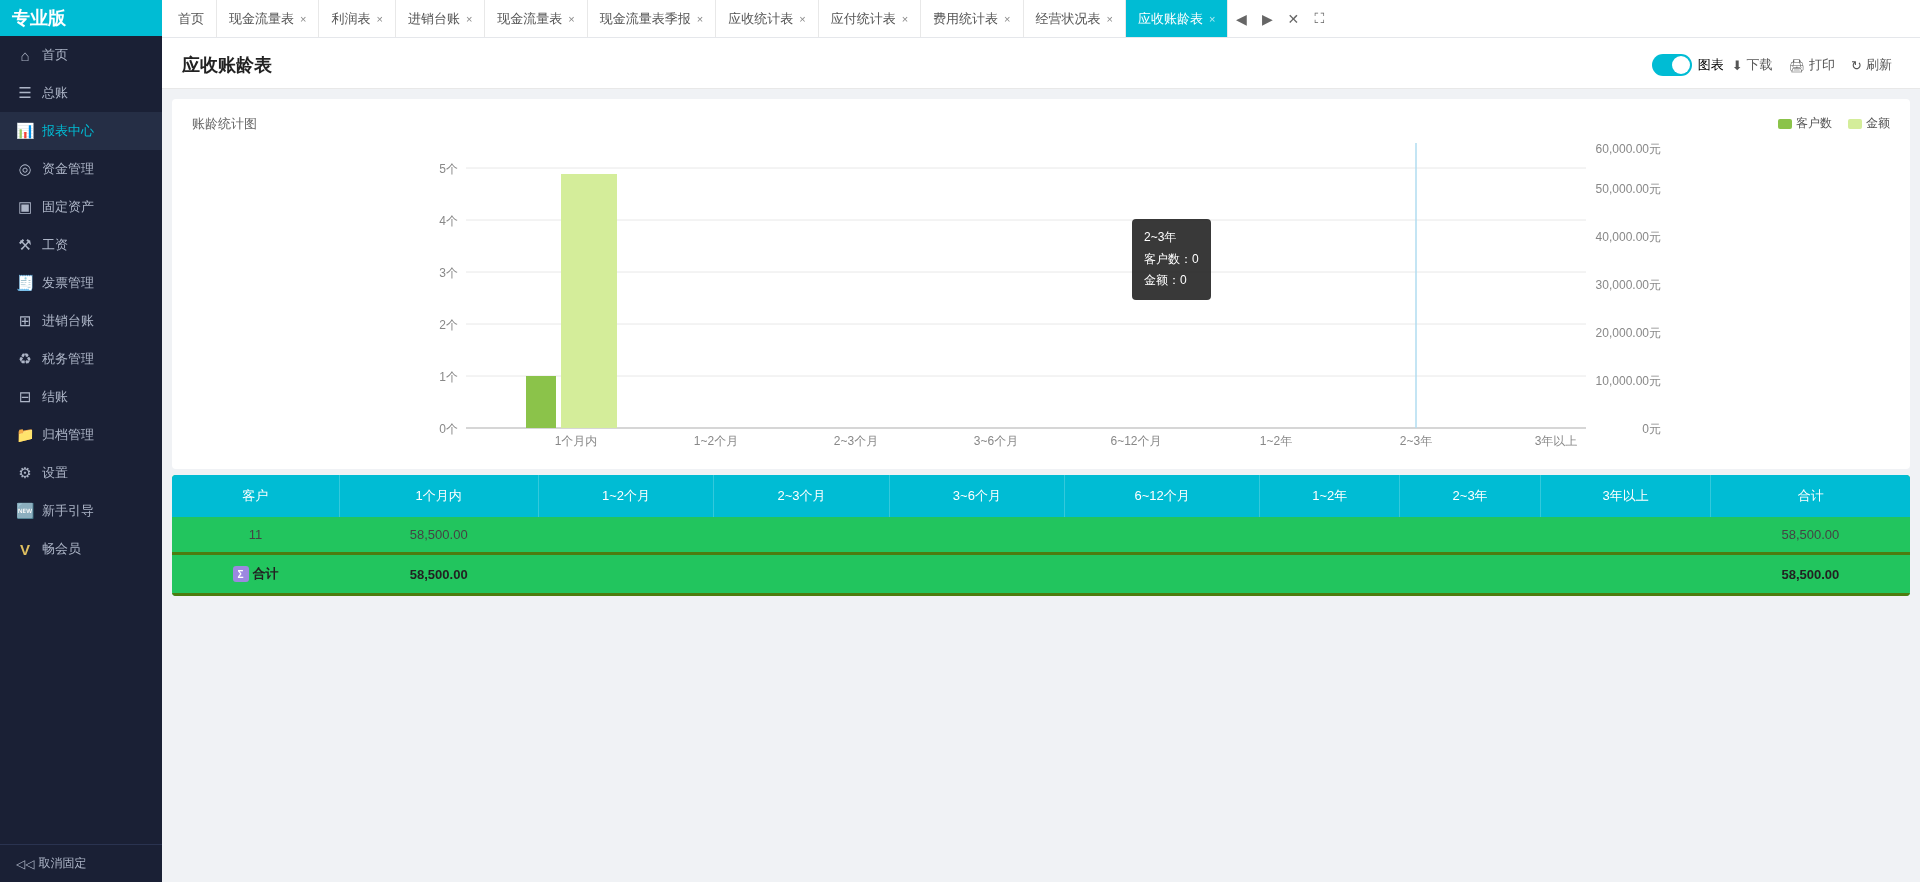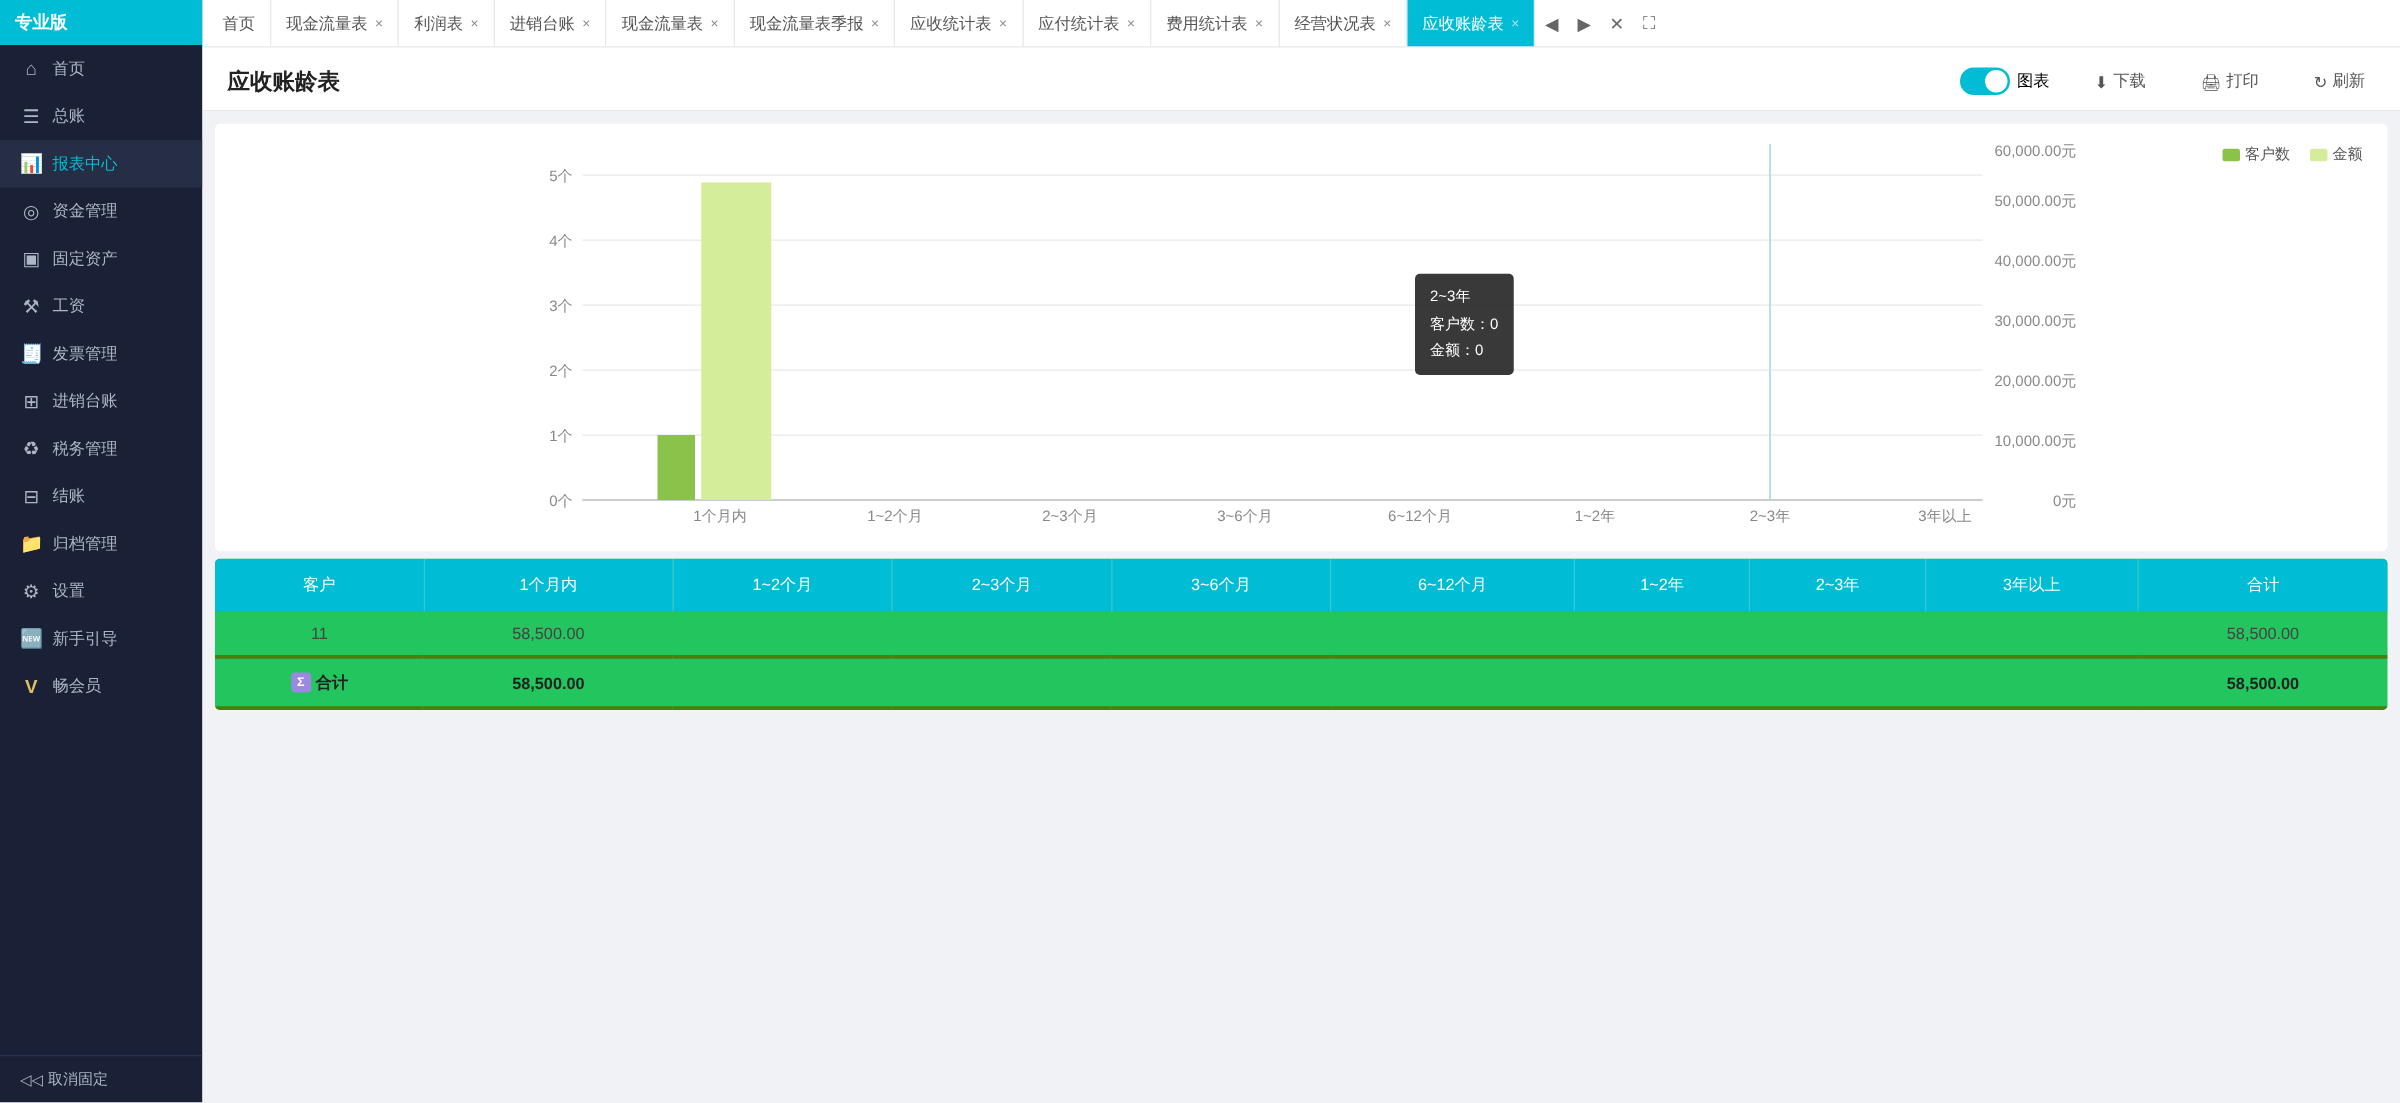--- a/index.html
+++ b/index.html
@@ -15,21 +15,21 @@
       flex-shrink: 0;
       height: 100%;
     }
     .sidebar-logo {
       background: #00bcd4;
       height: 36px;
       display: flex;
       align-items: center;
       padding: 0 12px;
       color: white;
-      font-size: 14px;
+      font-size: 18px;
       font-weight: bold;
     }
     .sidebar-item {
       display: flex;
       align-items: center;
       padding: 10px 16px;
       cursor: pointer;
       gap: 8px;
       font-size: 13px;
       color: #adb5c7;
@@ -122,21 +122,21 @@
       border-bottom: 1px solid #e8e8e8;
     }
     .page-title {
       font-size: 18px;
       font-weight: bold;
       color: #222;
     }
     .header-actions {
       display: flex;
       align-items: center;
-      gap: 28px;
+      gap: 0;
     }
     .toggle-wrap {
       display: flex;
       align-items: center;
       gap: 6px;
     }
     .toggle {
       width: 40px;
       height: 22px;
       background: #00bcd4;
@@ -406,20 +406,21 @@
           <span>打印</span>
         </div>
         <div class="action-btn">
           <span>↻</span>
           <span>刷新</span>
         </div>
       </div>
     </div>
 
     <div class="chart-section">
+      <div class="chart-title">账龄统计图</div>
 
       <div class="chart-legend">
         <div class="legend-item">
           <div class="legend-dot" style="background:#8bc34a;"></div>
           <span>客户数</span>
         </div>
         <div class="legend-item">
           <div class="legend-dot" style="background:#d4ed9a;"></div>
           <span>金额</span>
         </div>

